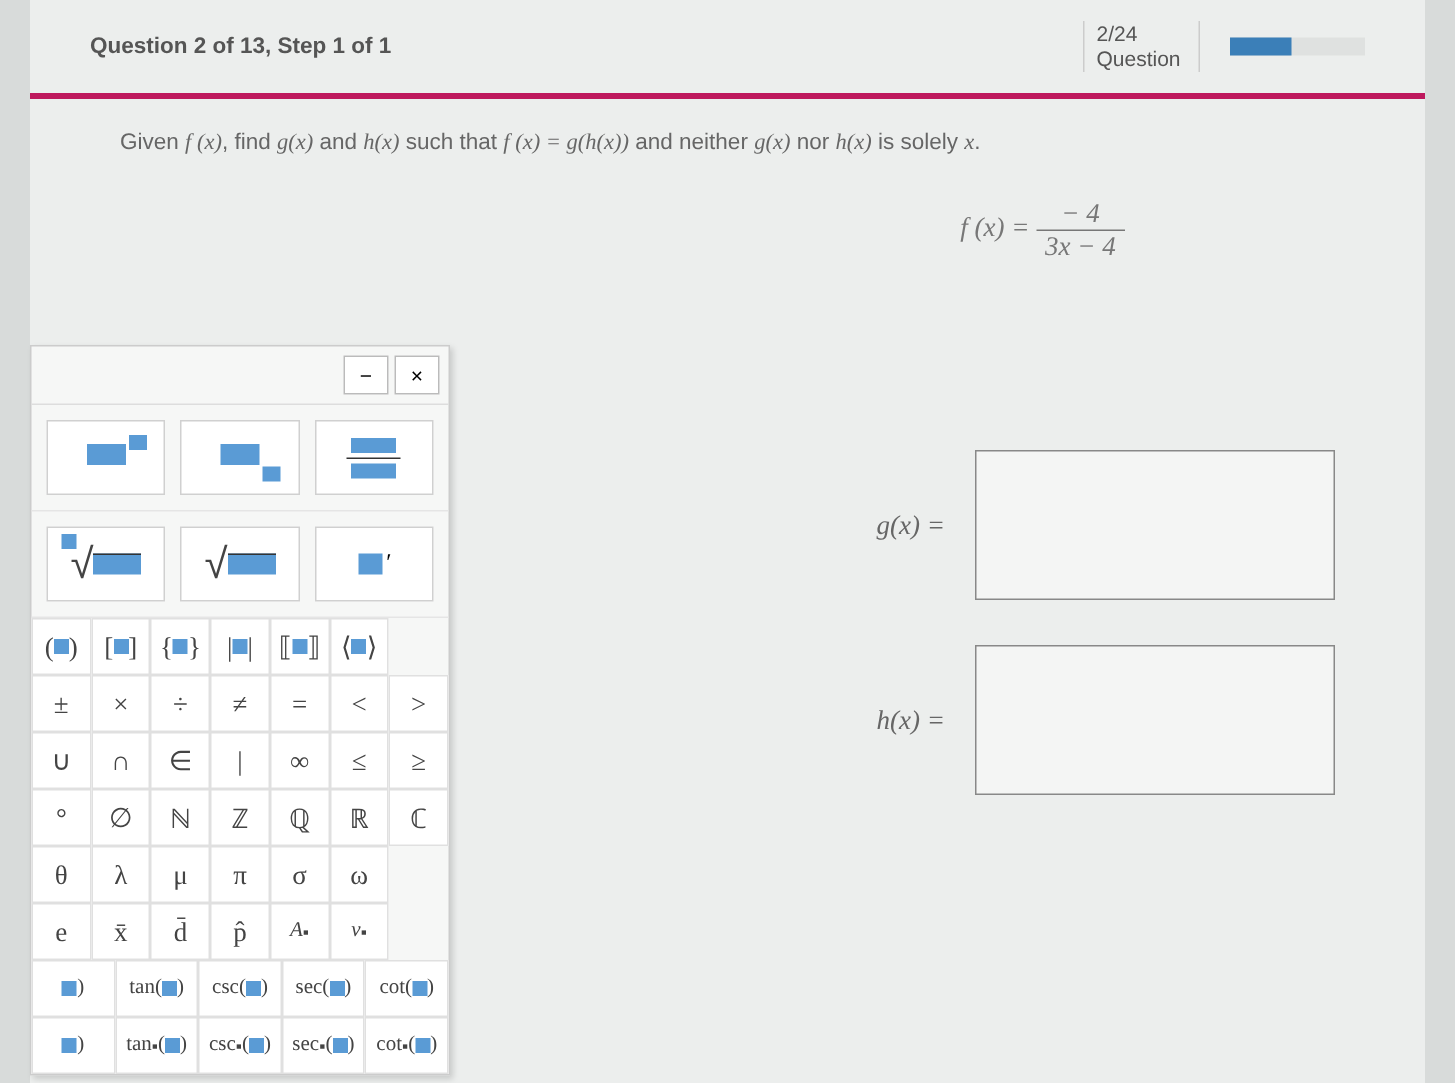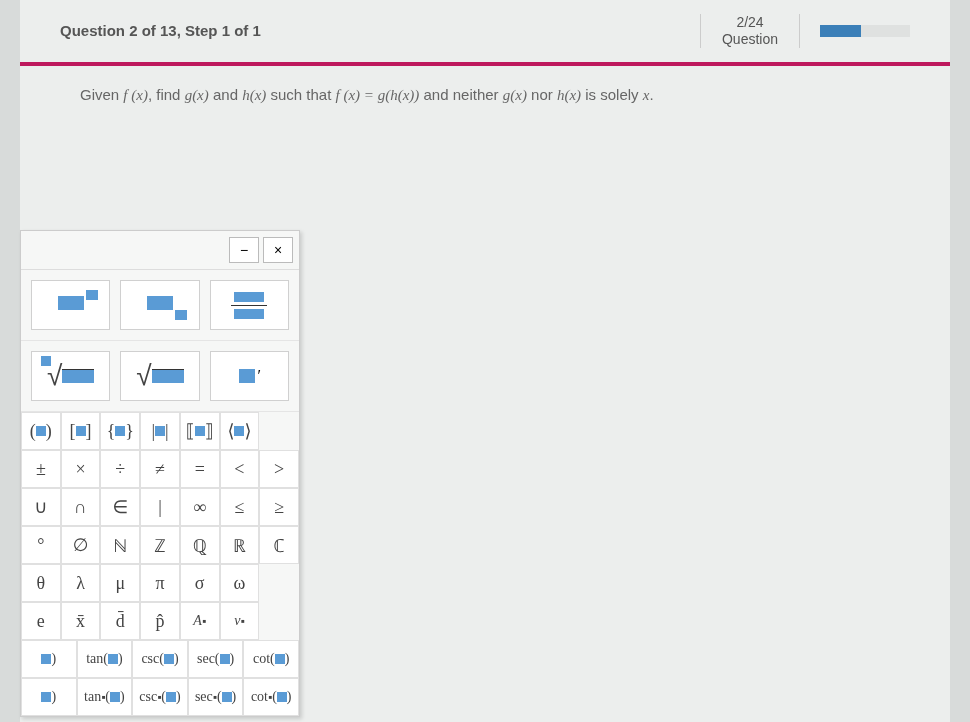--- a/index.html
+++ b/index.html
@@ -23,22 +23,22 @@
     padding: 14px 40px 14px 40px;
     border-bottom: 4px solid #be185d;
   }
   .qtitle {
     flex: 1;
     font-weight: 600;
     color: #555;
     font-size: 15px;
   }
   .score {
-    width: 100px;
-    text-align: center;
+    width: 78px;
+    text-align: left;
     color: #555;
     font-size: 14px;
     line-height: 1.2;
     border-left: 1px solid #ccc;
     border-right: 1px solid #ccc;
     padding: 0 8px;
   }
   .progress {
     width: 90px;
     height: 12px;
@@ -185,23 +185,38 @@
     <div class="progress">
       <div class="bar"></div>
     </div>
   </div>
 
   <div class="content">
     <div class="prompt">
       <span>Given </span><span class="math">f (x)</span><span>, find </span><span class="math">g(x)</span><span> and </span><span class="math">h(x)</span><span> such that </span><span class="math">f (x) = g(h(x))</span><span> and neither </span><span class="math">g(x)</span><span> nor </span><span class="math">h(x)</span><span> is solely </span><span class="math">x</span><span>.</span>
     </div>
 
+    <div class="equation">
+      <span>f (x) =</span>
+      <span class="frac">
+        <span class="num">− 4</span>
+        <span class="den">3x − 4</span>
+      </span>
+    </div>
   </div>
 
   <div class="answers">
+    <div class="ans-row">
+      <div class="ans-label">g(x) =</div>
+      <div class="ans-box"></div>
+    </div>
+    <div class="ans-row">
+      <div class="ans-label">h(x) =</div>
+      <div class="ans-box"></div>
+    </div>
   </div>
 
   <div class="palette">
     <div class="palette-head">
       <button>−</button>
       <button>×</button>
     </div>
 
     <div class="big-row">
       <div class="big-cell">

